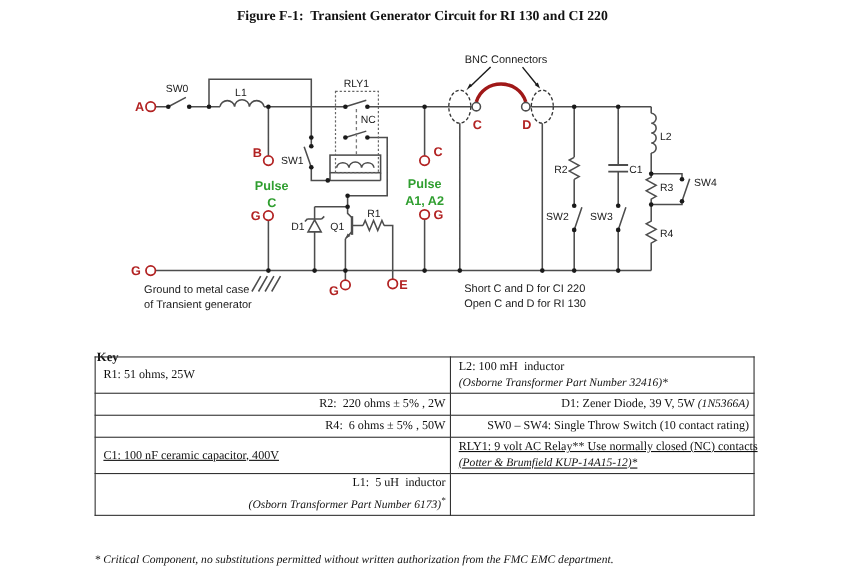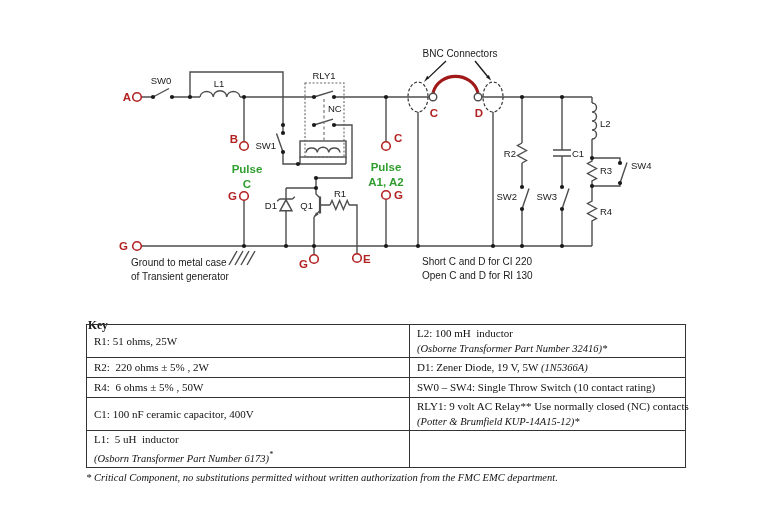--- a/index.html
+++ b/index.html
@@ -12,32 +12,33 @@
   .lbl{font-size:9.5px;fill:#1a1a1a;}
   .lbl10{font-size:10px;fill:#1a1a1a;}
   .red{font-size:11.5px;font-weight:bold;fill:#b22222;}
   .green{font-size:11.5px;font-weight:bold;fill:#2f9e2f;}
   .key-heading{position:absolute;left:88px;top:295px;font:bold 11.5px "Liberation Serif",serif;color:#111;margin-top:24px;}
   table.key{position:absolute;left:86px;top:324px;width:600px;border-collapse:collapse;
             table-layout:fixed;font:11px "Liberation Serif",serif;color:#111;}
   table.key td{border:1px solid #333;vertical-align:middle;padding:1px 4px 1px 7px;}
   td.lc{width:311px;}
   td.rc{padding-left:8px;}
-  tr.h1{height:20px;} tr.h2a{height:32px;} tr.h2b{height:31px;} tr.h2c{height:30px;}
+  tr.h1{height:20px;text-align:right;} tr.h2a{height:32px;} tr.h2b{height:31px;text-decoration:underline;} tr.h2c{height:30px;text-align:right;}
   .cellline{white-space:pre;line-height:15px;}
   .it{font-style:italic;font-size:10.5px;}
-  .footnote{position:absolute;left:86px;font:italic 10.5px "Liberation Serif",serif;color:#111;white-space:pre;}
+  .footnote{position:absolute;left:86px;font:italic 10.5px "Liberation Serif",serif;color:#111;white-space:pre;margin-top:32px;}
   .fn1{top:472px;} .fn2{top:487px;}
   sup{font-size:8px;}
 </style>
 </head>
 <body>
 
 <div class="page">
 
+  <div class="fig-title">Figure F-1:  Transient Generator Circuit for RI 130 and CI 220</div>
 
   <svg width="768" height="515" viewBox="0 0 768 515">
 
     <g stroke="#4d4d4d" stroke-width="1.4" fill="none">
       <path d="
         M141.5,97 H153 M172,97 H200 M240,97 H314 M334,97 H429 M482,97 H592
         M190,97 V72 H283 V125
         M244,97 V141.7 M244,200.3 V246
         M386,97 V141.7 M386,199.3 V246
         M283,125 V133 M283,152 V164 H346
@@ -188,21 +189,21 @@
     <tbody>
         <tr class="h2a">
       <td class="lc"><span class="cellline">R1: 51 ohms, 25W</span></td>
       <td class="rc">
         <div class="cellline">L2: 100 mH  inductor</div>
         <div class="cellline it">(Osborne Transformer Part Number 32416)*</div>
       </td>
     </tr>
     <tr class="h1">
       <td class="lc"><span class="cellline">R2:  220 ohms ± 5% , 2W</span></td>
-      <td class="rc"><span class="cellline">D1: Zener Diode, 19 V, 5W </span><span class="cellline it">(1N5366A)</span></td>
+      <td class="rc"><span class="cellline">D1: Zener Diode, 39 V, 5W </span><span class="cellline it">(1N5366A)</span></td>
     </tr>
     <tr class="h1">
       <td class="lc"><span class="cellline">R4:  6 ohms ± 5% , 50W</span></td>
       <td class="rc"><span class="cellline">SW0 – SW4: Single Throw Switch (10 contact rating)</span></td>
     </tr>
     <tr class="h2b">
       <td class="lc"><span class="cellline">C1: 100 nF ceramic capacitor, 400V</span></td>
       <td class="rc">
         <div class="cellline">RLY1: 9 volt AC Relay** Use normally closed (NC) contacts</div>
         <div class="cellline it">(Potter &amp; Brumfield KUP-14A15-12)*</div>

